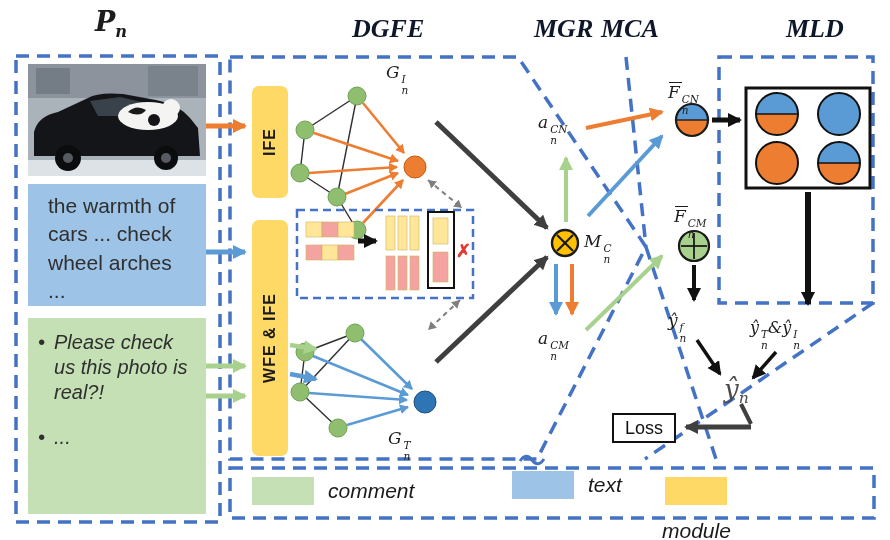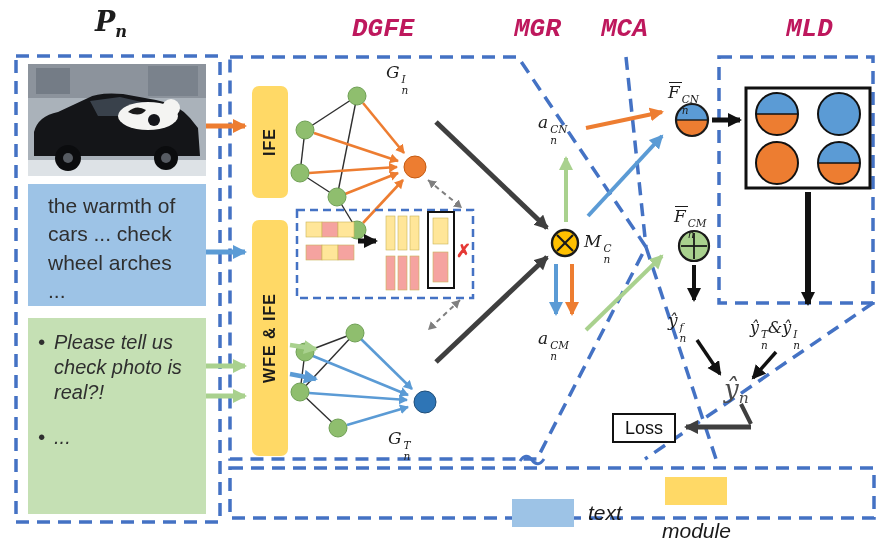--- a/index.html
+++ b/index.html
@@ -1,21 +1,21 @@
 <!DOCTYPE html>
 <html><head>
 <meta charset="utf-8">
 <style>
   html,body{margin:0;padding:0;background:#fff;}
   .canvas{position:relative;width:890px;height:540px;background:#ffffff;overflow:hidden;
           font-family:"Liberation Sans",sans-serif;}
   .art{position:absolute;left:0;top:0;}
 
-  .hdr{position:absolute;font-family:Liberation Mono, monospace;font-weight:bold;
-       font-style:italic;font-size:26px;color:#be185d;white-space:nowrap;}
+  .hdr{position:absolute;font-family:Liberation Serif, serif;font-weight:bold;
+       font-style:italic;font-size:26px;color:#0f172a;white-space:nowrap;}
 
   .math{position:absolute;font-family:"DejaVu Serif","Liberation Serif",serif;
         font-style:italic;color:#1c1c1c;font-size:17px;white-space:nowrap;line-height:1;}
   .m-big{font-size:27px;font-weight:600;}
   .stk{display:inline-flex;flex-direction:column;align-items:flex-start;font-size:10.5px;
        line-height:1.05;vertical-align:-0.45em;margin-left:2px;}
   .sb-inline{font-size:0.6em;vertical-align:-0.35em;}
   .overbar{position:relative;display:inline-block;}
   .overbar::after{content:"";position:absolute;left:1px;right:-2px;top:-2px;height:0;
        border-top:1.7px solid #1c1c1c;}
@@ -245,29 +245,29 @@
         <line x1="818" y1="163" x2="860" y2="163" stroke="#111" stroke-width="1.4"></line>
         <circle cx="839" cy="163" r="21" fill="none" stroke="#111" stroke-width="2"></circle>
       </g>
     </g>
   </svg>
 
   <div class="math m-big" style="left:95px;top:8px;">
     <span>P</span><span class="sb-inline">n</span>
   </div>
   <div class="hdr" style="left:352px;top:14px;">DGFE</div>
-  <div class="hdr" style="left:514px;top:14px;">MGR</div>
+  <div class="hdr" style="left:534px;top:14px;">MGR</div>
   <div class="hdr" style="left:588px;top:14px;margin-left:13px;">MCA</div>
   <div class="hdr" style="left:778px;top:14px;margin-left:8px;">MLD</div>
 
   <div class="panel-text">the warmth of cars ... check wheel arches ...</div>
   <div class="panel-comment">
     <div class="bullet-row">
       <span class="bullet">•</span>
-      <span>Please tell us check photo is real?!</span>
+      <span>Please check us this photo is real?!</span>
     </div>
     <div class="bullet-row">
       <span class="bullet">•</span>
       <span>...</span>
     </div>
   </div>
 
   <div class="module" id="ife-module">
     <span class="vtext">IFE</span>
   </div>
@@ -333,21 +333,25 @@
       </span>
   </div>
   <div class="math" style="left:724px;top:376px;font-size:26px;color:#4a4a4a;">
     <span>ŷ</span><span class="sb-inline">n</span>
   </div>
 
   <div class="loss">Loss</div>
 
   <div class="cross-mark">✗</div>
 
-  <div class="legend-item" style="left:488px;top:499px;padding-left:24px;">
+  <div class="legend-item" style="left:252px;top:477px;">
+    <span class="sw sw-g"></span>
+    <span class="legend-label">comment</span>
+  </div>
+  <div class="legend-item" style="left:488px;top:471px;padding-left:24px;">
     <span class="sw sw-b"></span>
     <span class="legend-label">text</span>
   </div>
   <div class="legend-item" style="left:662px;top:477px;flex-direction:column;">
     <span class="sw sw-y"></span>
     <span class="legend-label">module</span>
   </div>
 
 </div>
 

